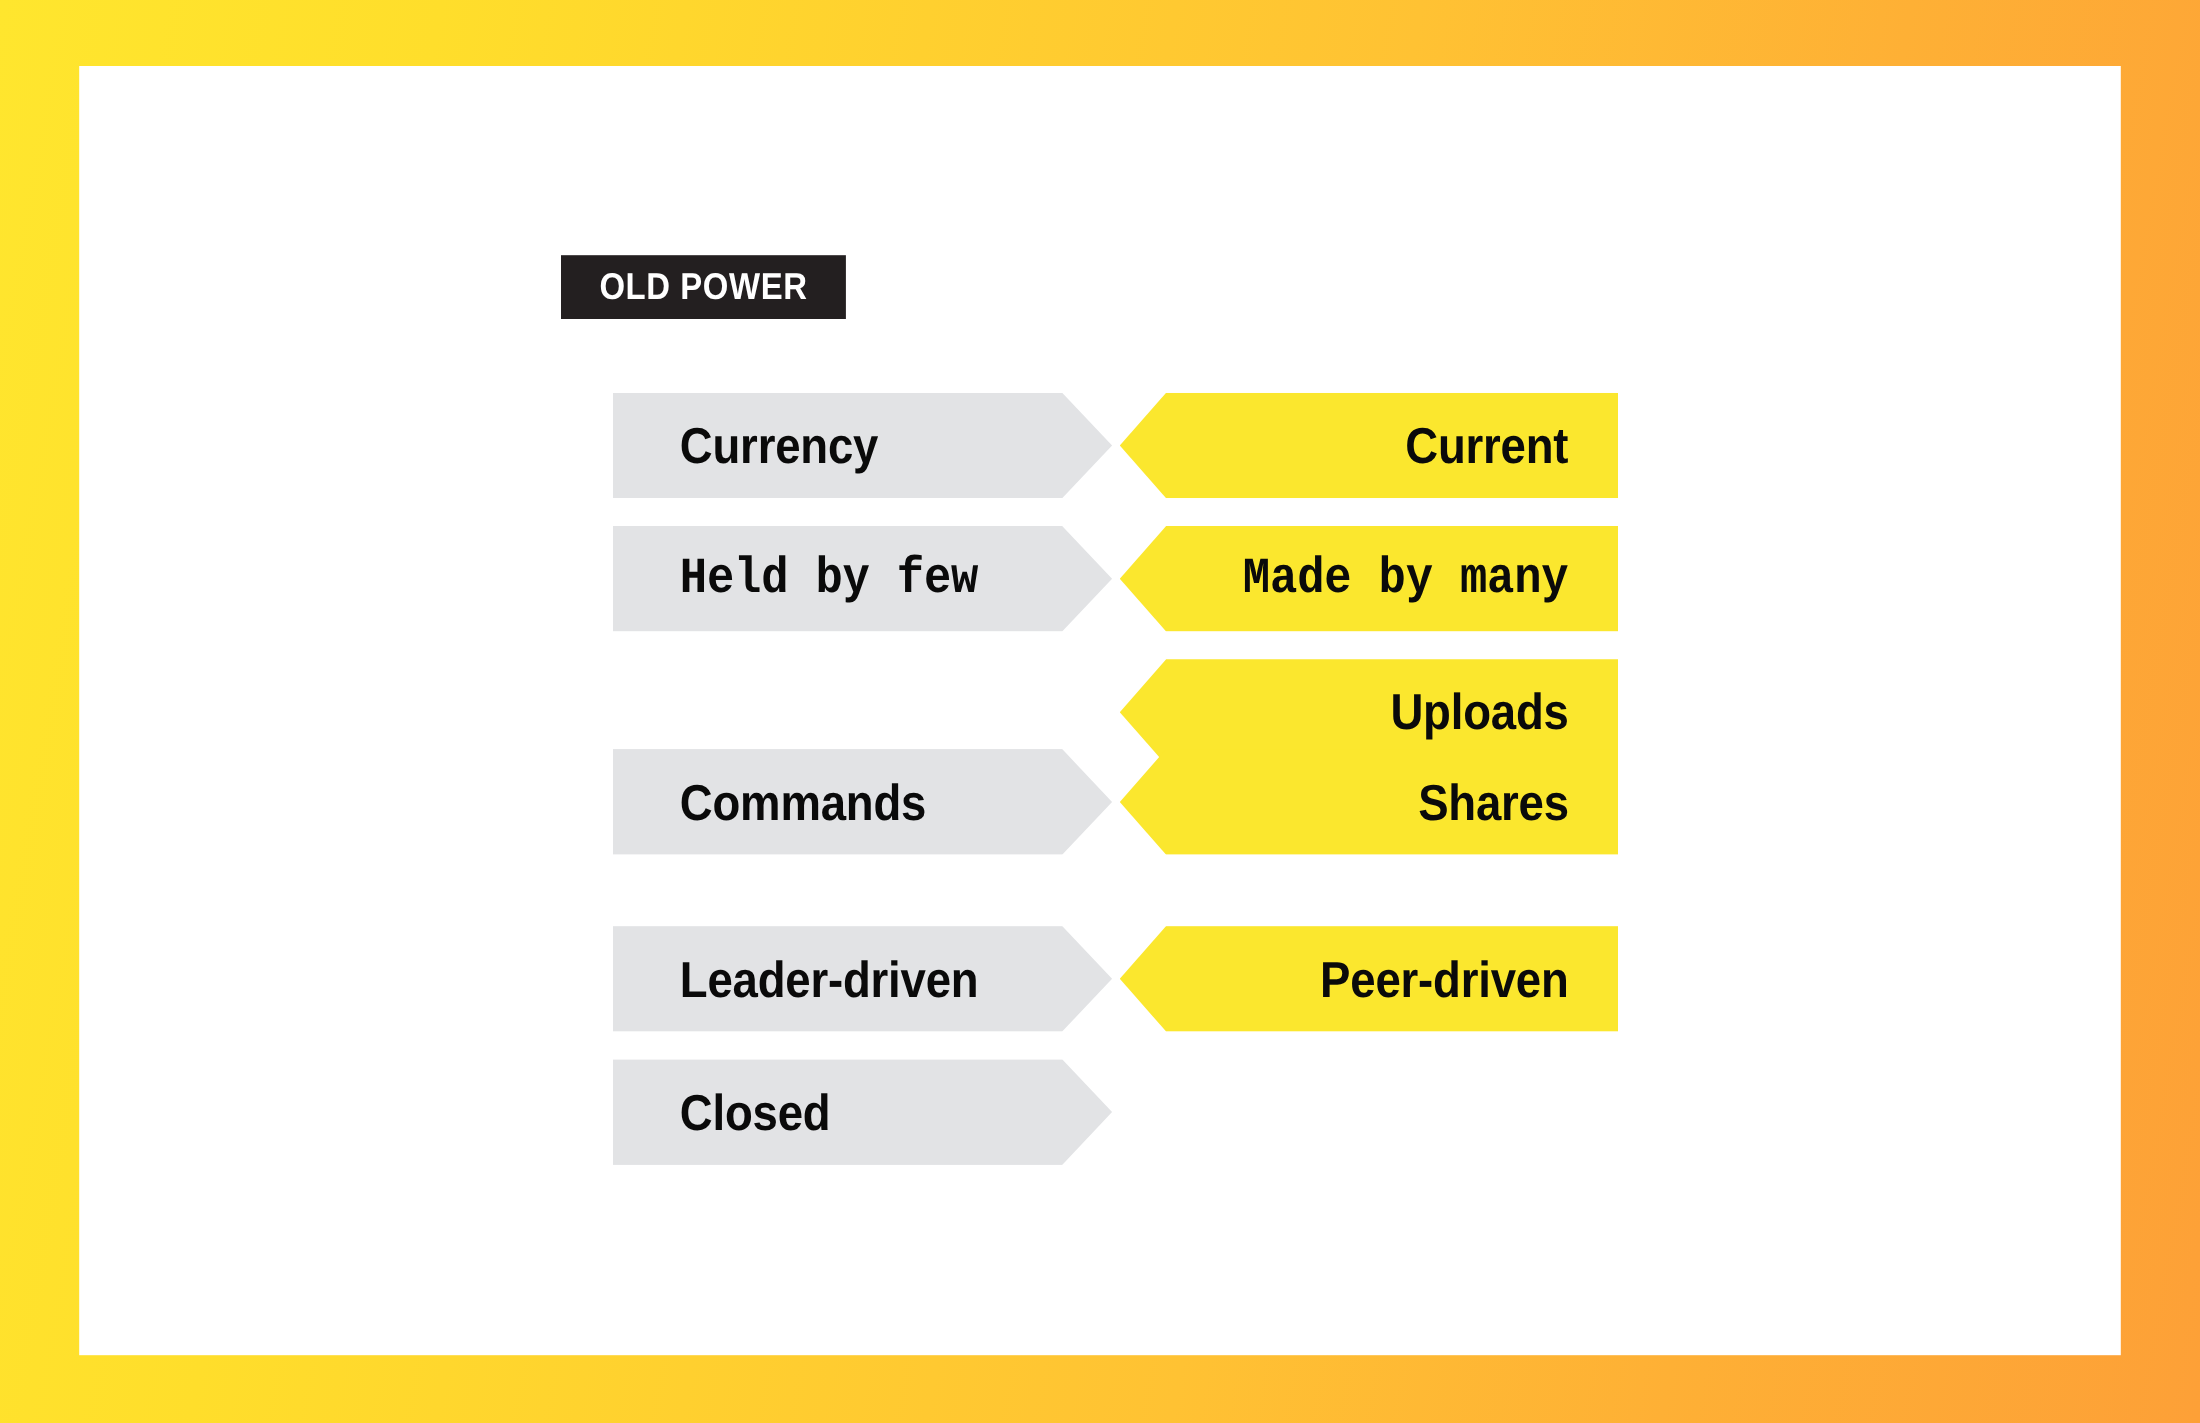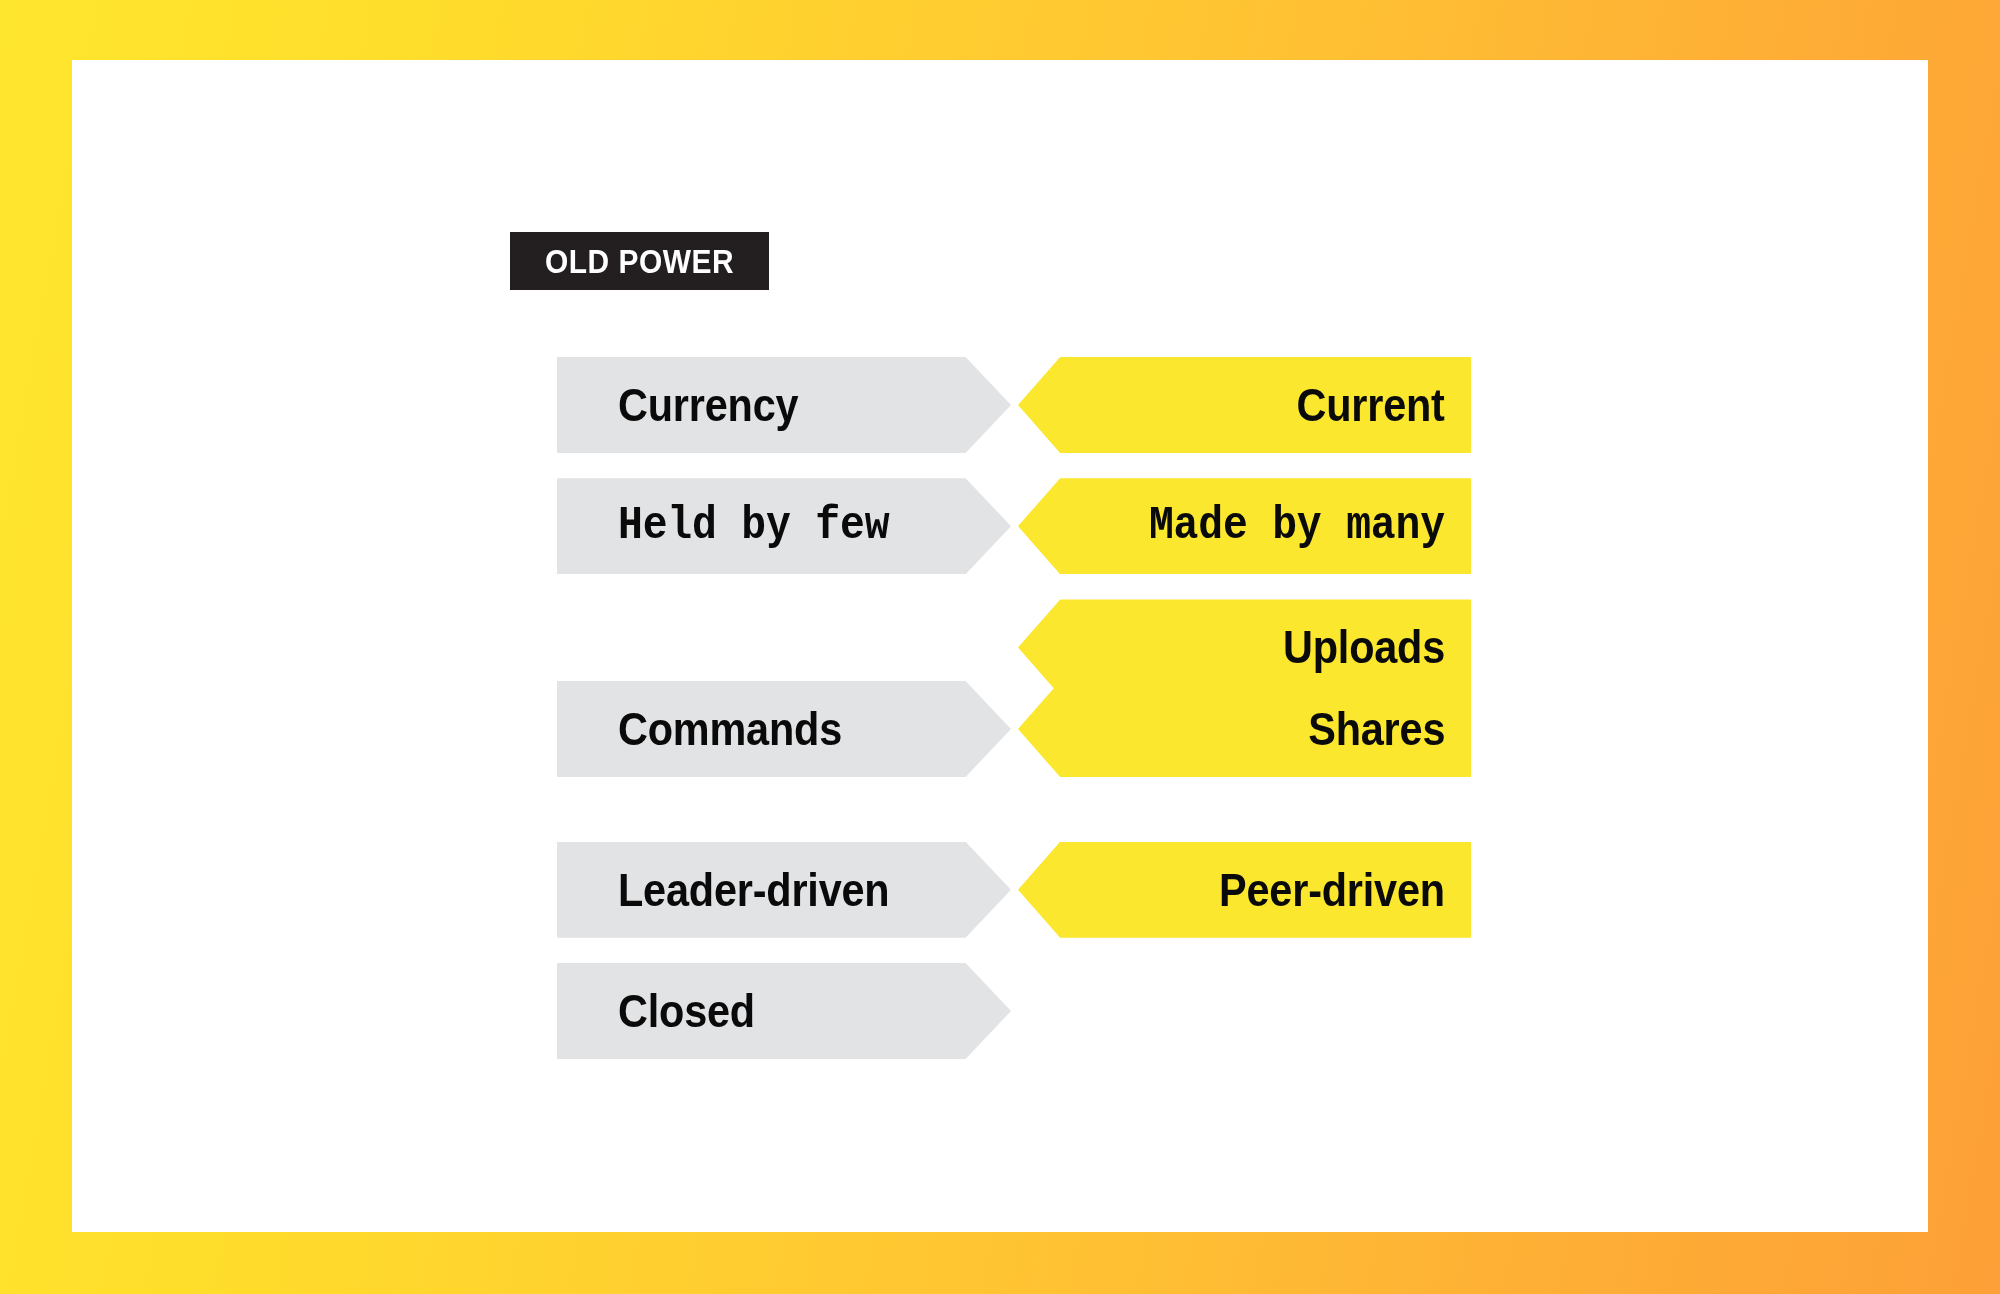--- a/index.html
+++ b/index.html
@@ -96,21 +96,21 @@
     top: 0;
     width: 453px;
     height: 96px;
     background: #FBE72E;
     -webkit-clip-path: polygon(9.3% 0, 100% 0, 100% 100%, 9.3% 100%, 0 50%);
     clip-path: polygon(9.3% 0, 100% 0, 100% 100%, 9.3% 100%, 0 50%);
     display: flex;
     align-items: center;
     justify-content: flex-end;
     box-sizing: border-box;
-    padding-right: 26px;
+    padding-right: 45px;
     text-align: right;
   }
 
   .bar-label {
     font-size: 46px;
     font-weight: 700;
     color: #0A0A0A;
     line-height: 1;
     white-space: nowrap;
     letter-spacing: -0.2px;

